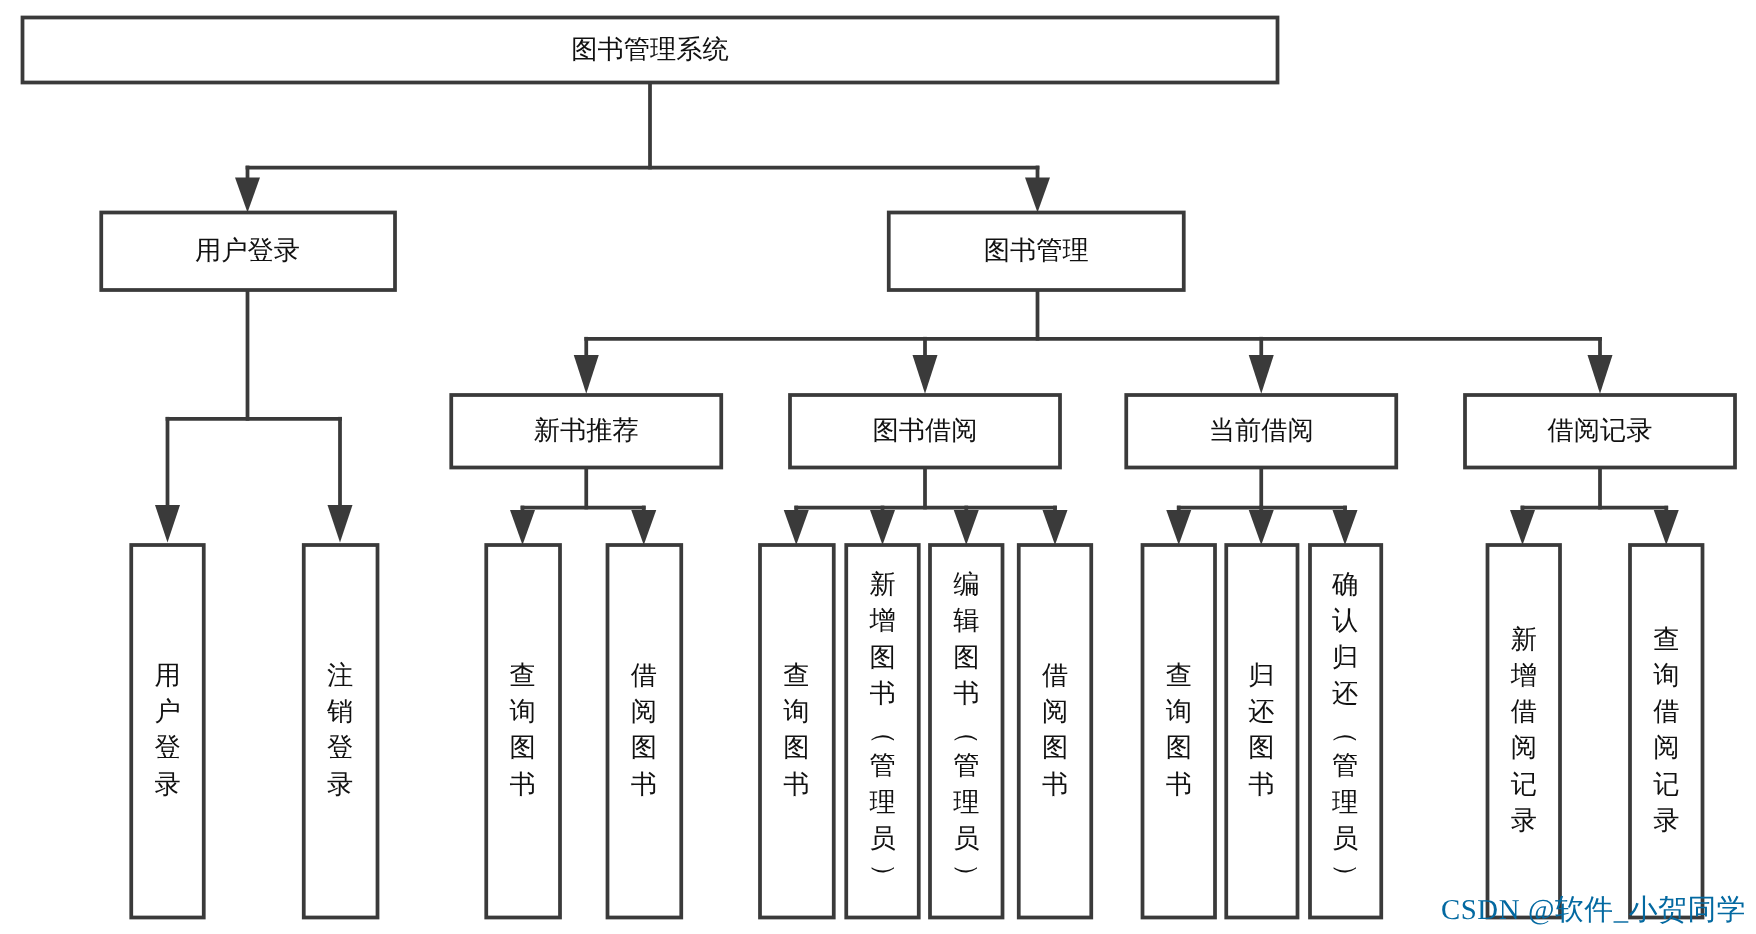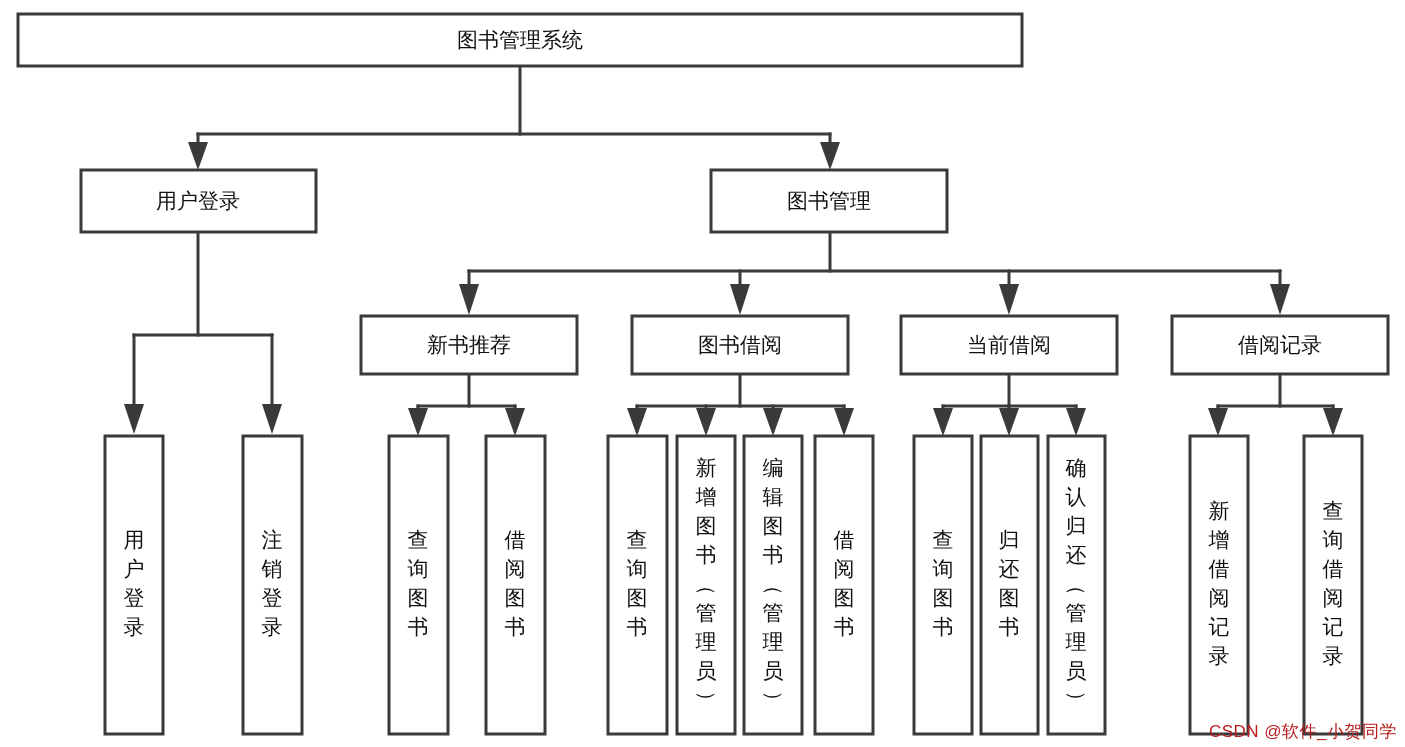--- a/index.html
+++ b/index.html
@@ -52,23 +52,23 @@
     font-family: "Liberation Sans", "DejaVu Sans", sans-serif;
     font-size: 21px;
     fill: #111111;
     text-anchor: middle;
     dominant-baseline: middle;
   }
   .watermark {
     position: absolute;
     right: 8px;
     bottom: 4px;
-    font-family: Liberation Sans, sans-serif;
-    font-size: 17px;
-    color: #b91c1c;
+    font-family: Liberation Serif, serif;
+    font-size: 23px;
+    color: #0369a1;
     white-space: nowrap;
     letter-spacing: 0.5px;
   }
 </style>
 </head>
 <body>
 
 <div id="diagram-root">
 
   <svg class="diagram-canvas" viewBox="0 0 1405 747">

